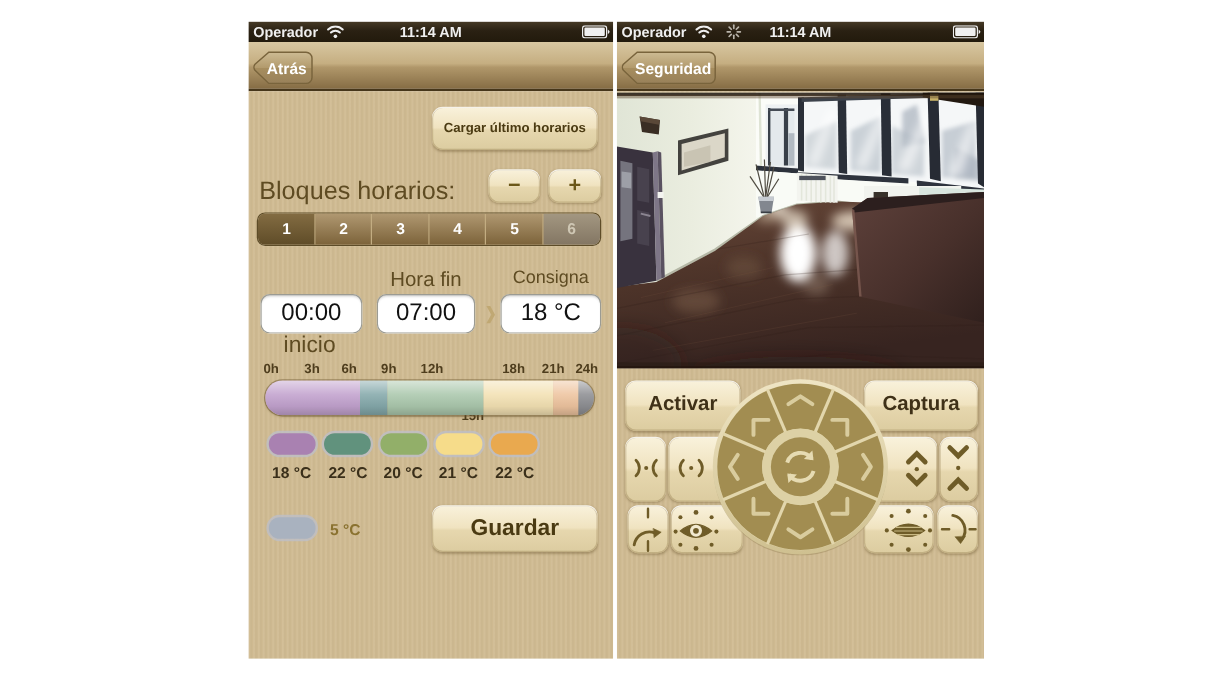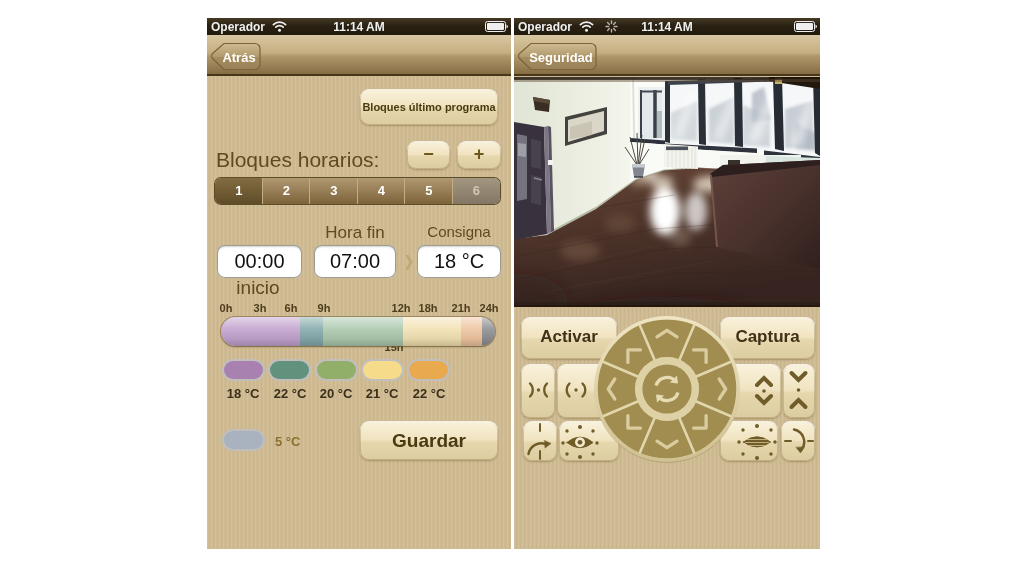--- a/index.html
+++ b/index.html
@@ -54,21 +54,21 @@
             <stop offset="0.52" stop-color="#a68d5e"></stop>
             <stop offset="1" stop-color="#99815a"></stop>
       </linearGradient>
         </defs>
       <text x="28" y="19.5" font-family="Liberation Sans,sans-serif" font-size="13" font-weight="bold" fill="#ffffff" text-anchor="middle">Atrás</text>
     </svg>
   </div>
 
   <div class="content stripes" id="lc">
 
-    <div class="crm" style="left:153px;top:13px;width:138px;height:36px;font-size:11px;line-height:36px;">Bloques último programa</div>
+    <div class="crm" style="left:153px;top:13px;width:138px;height:36px;font-size:11px;line-height:36px;">Cargar último horarios</div>
 
     <div class="lbl" style="left:9px;top:72px;font-size:21px;">Bloques horarios:</div>
 
     <div class="crm" style="left:200px;top:65px;width:43px;height:28px;font-size:18px;line-height:26px;color:#6b5718;">−</div>
 
     <div class="crm" style="left:250px;top:65px;width:44px;height:28px;font-size:18px;line-height:27px;color:#6b5718;">+</div>
 
     <div style="position:absolute;left:8px;top:102px;width:285px;height:26px;border-radius:6px;overflow:hidden;box-shadow:0 0 0 1px #5d4c28, 0 1px 1px rgba(255,255,255,0.35);display:flex;font-size:13px;font-weight:bold;color:#fff;text-align:center;line-height:26px;">
       <div style="flex:1;background:linear-gradient(#836c42,#5f4c28);box-shadow:inset -1px 0 0 #c3ad82;">1</div>
       <div style="flex:1;background:linear-gradient(#b09871,#7c633a);box-shadow:inset -1px 0 0 #c3ad82;">2</div>
@@ -90,21 +90,21 @@
 
     <div style="position:absolute;left:196px;top:177px;color:#c0a873;font-size:14px;font-weight:bold;transform:scaleX(0.85);">❯</div>
 
     <div class="field" style="left:210px;top:169px;width:84px;height:33px;line-height:33px;">18 °C</div>
 
     <div style="position:absolute;top:226px;left:0;width:100%;font-size:11px;font-weight:bold;color:#4e3d1d;">
       <span style="position:absolute;left:19px;transform:translateX(-50%);">0h</span>
       <span style="position:absolute;left:53px;transform:translateX(-50%);">3h</span>
       <span style="position:absolute;left:84px;transform:translateX(-50%);">6h</span>
       <span style="position:absolute;left:117px;transform:translateX(-50%);">9h</span>
-      <span style="position:absolute;left:153px;transform:translateX(-50%);margin-left:41px;">12h</span>
+      <span style="position:absolute;left:153px;transform:translateX(-50%);">12h</span>
       <span style="position:absolute;left:187px;transform:translateX(-50%);margin-top:39px;">15h</span>
       <span style="position:absolute;left:221px;transform:translateX(-50%);">18h</span>
       <span style="position:absolute;left:254px;transform:translateX(-50%);">21h</span>
       <span style="position:absolute;left:282px;transform:translateX(-50%);">24h</span>
     </div>
 
     <div style="position:absolute;left:14px;top:241px;width:274px;height:29px;border-radius:14.5px;overflow:hidden;box-shadow:0 0 0 1px rgba(110,90,50,0.5), 0 1px 2px rgba(90,70,30,0.5);">
 
       <div style="position:absolute;left:0;top:0;width:79px;height:29px;background:#c2a2ce;"></div>
 

